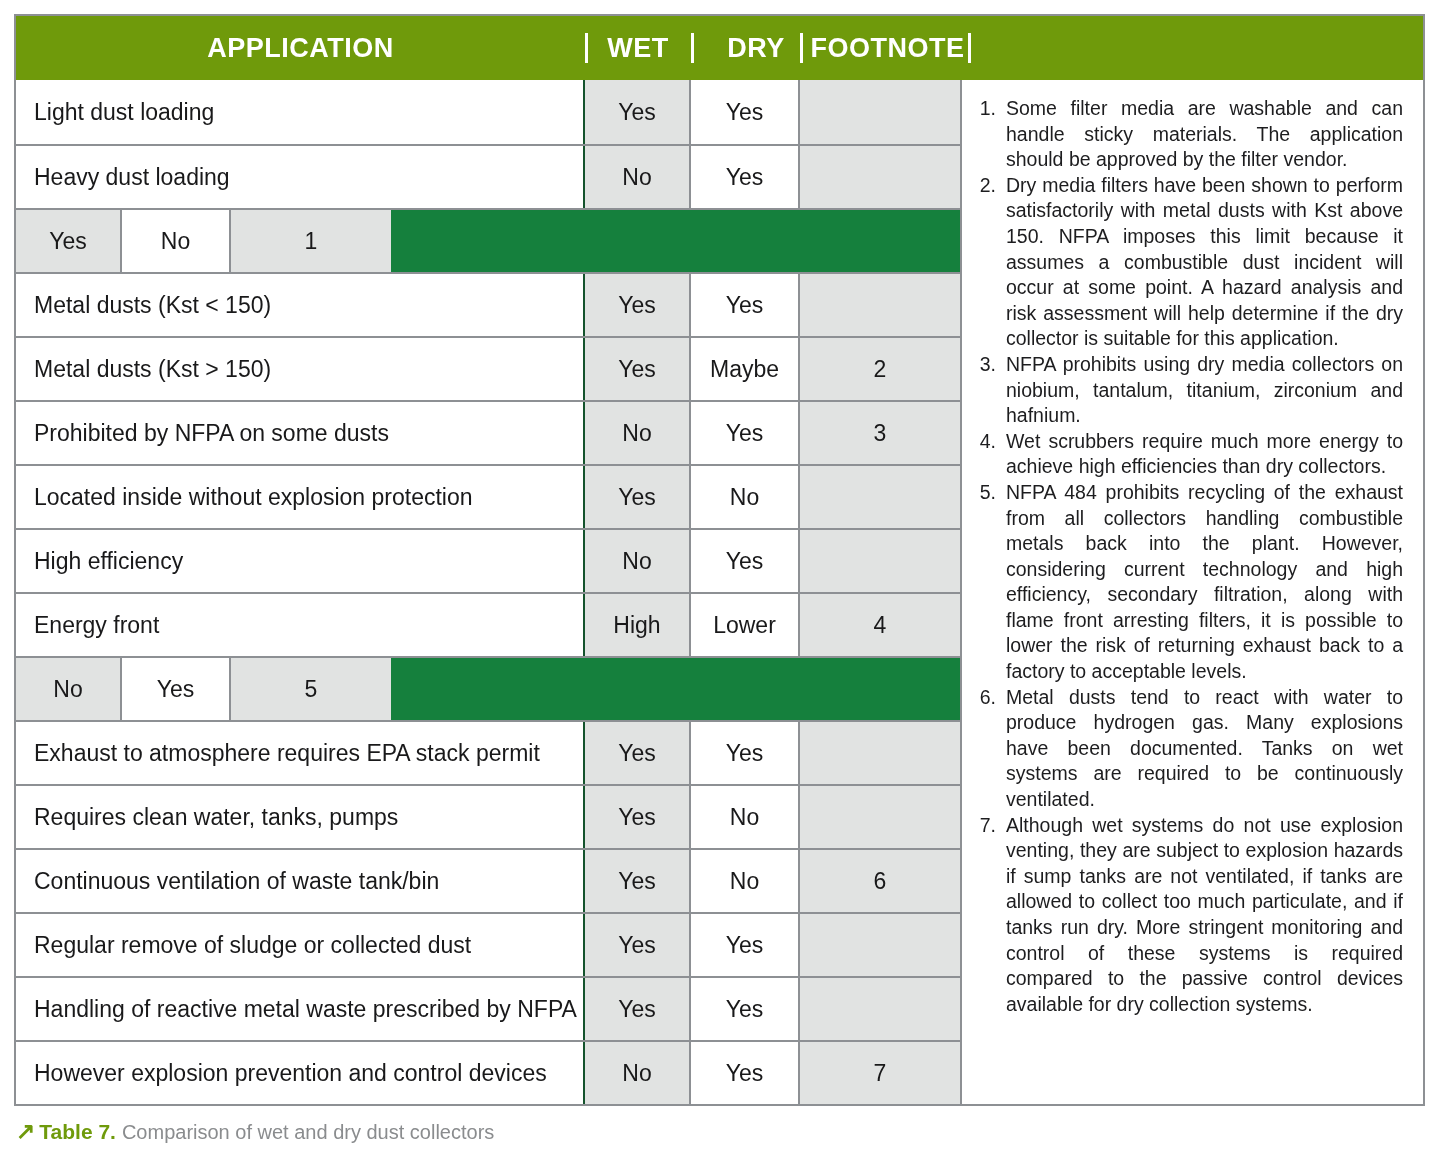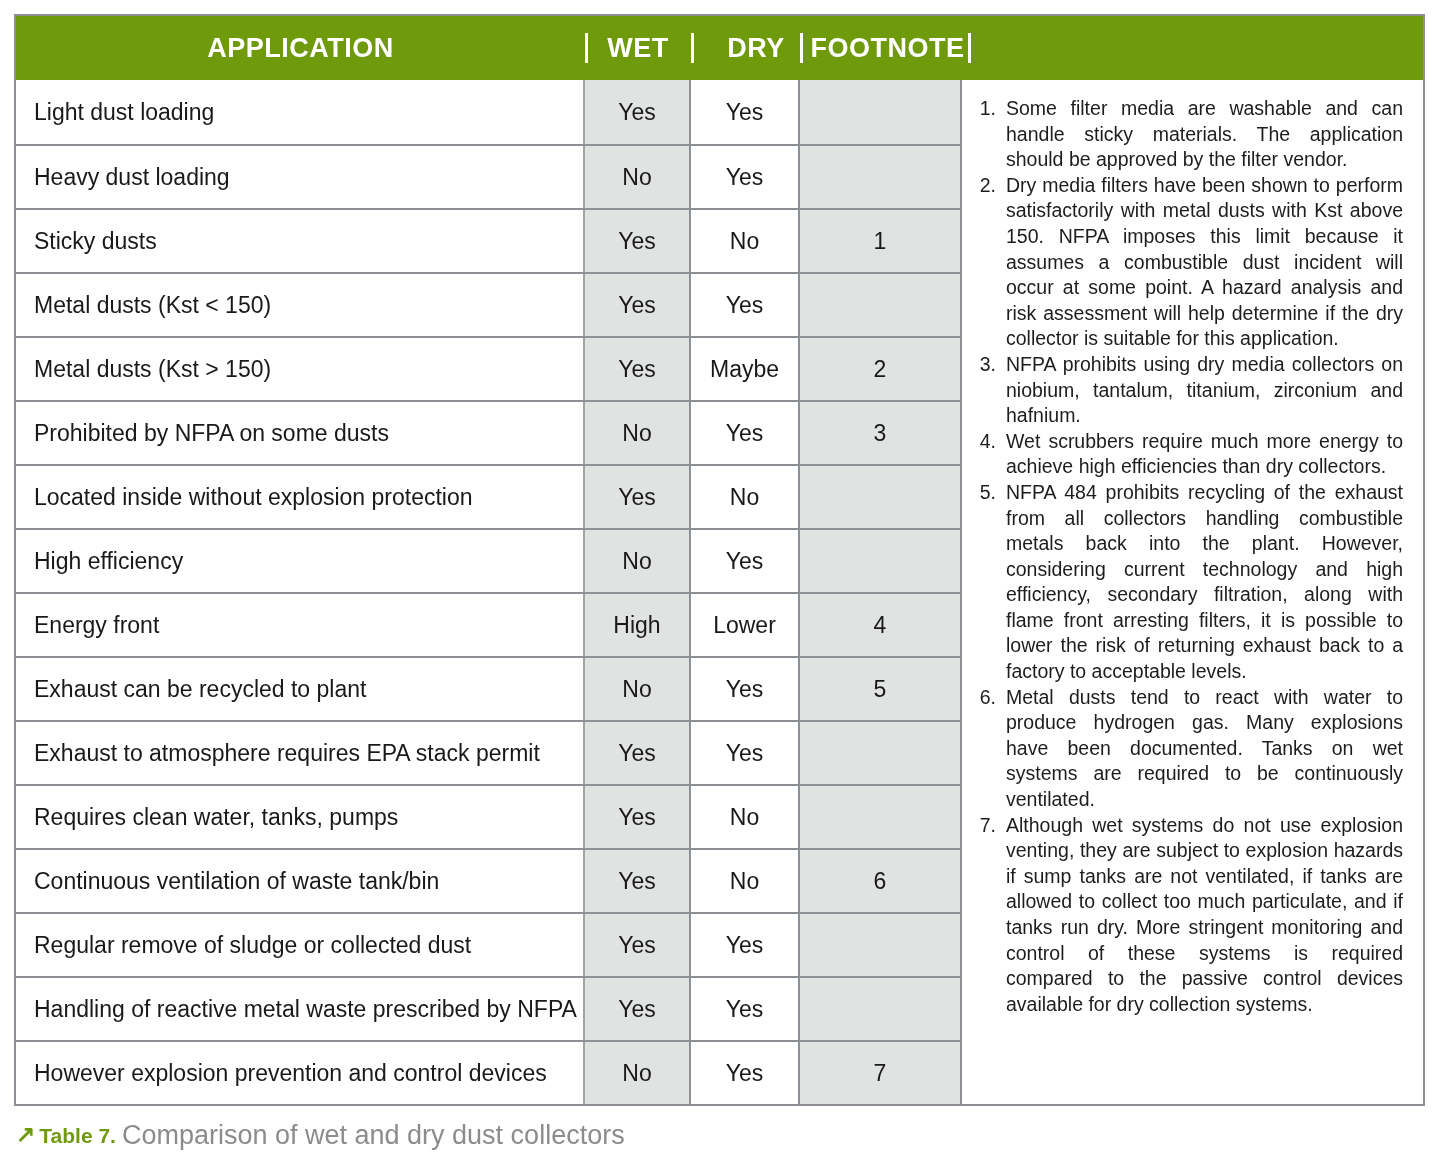--- a/index.html
+++ b/index.html
@@ -93,21 +93,21 @@
     box-sizing: border-box;
     display: flex;
     align-items: center;
     font-size: 23px;
     color: #19191a;
     font-family: "Liberation Sans", sans-serif;
   }
   .c-app {
     width: 569px;
     padding-left: 18px;
-    border-right: 2px solid #a3a3a3;
+    border-right: 2px solid #14532d;
     background: #ffffff;
     justify-content: flex-start;
   }
   .c-wet {
     width: 106px;
     justify-content: center;
     border-right: 2px solid #8d9094;
     background: #e1e3e2;
   }
   .c-dry {
@@ -183,21 +183,21 @@
   }
   .cap-label {
     color: #6f9a0b;
     font-size: 21px;
     font-weight: bold;
     margin-right: 6px;
     font-family: "Liberation Sans", sans-serif;
   }
   .cap-text {
     color: #8a8c8e;
-    font-size: 27px;
+    font-size: 20px;
     font-family: "Liberation Sans", sans-serif;
   }
 </style>
 </head>
 <body>
 
 <div id="root">
 
   <div class="figure">
 
@@ -227,21 +227,20 @@
           <div class="cell c-dry">Yes</div>
           <div class="cell c-foot"></div>
         </div>
         <div class="row">
           <div class="cell c-app">Heavy dust loading</div>
           <div class="cell c-wet">No</div>
           <div class="cell c-dry">Yes</div>
           <div class="cell c-foot"></div>
         </div>
         <div class="row">
-          <div class="cell c-app">Sticky dusts</div>
           <div class="cell c-wet">Yes</div>
           <div class="cell c-dry">No</div>
           <div class="cell c-foot">1</div>
         </div>
         <div class="row">
           <div class="cell c-app">Metal dusts (Kst &lt; 150)</div>
           <div class="cell c-wet">Yes</div>
           <div class="cell c-dry">Yes</div>
           <div class="cell c-foot"></div>
         </div>
@@ -269,21 +268,20 @@
           <div class="cell c-dry">Yes</div>
           <div class="cell c-foot"></div>
         </div>
         <div class="row">
           <div class="cell c-app">Energy front</div>
           <div class="cell c-wet">High</div>
           <div class="cell c-dry">Lower</div>
           <div class="cell c-foot">4</div>
         </div>
         <div class="row">
-          <div class="cell c-app">Exhaust can be recycled to plant</div>
           <div class="cell c-wet">No</div>
           <div class="cell c-dry">Yes</div>
           <div class="cell c-foot">5</div>
         </div>
         <div class="row">
           <div class="cell c-app">Exhaust to atmosphere requires EPA stack permit</div>
           <div class="cell c-wet">Yes</div>
           <div class="cell c-dry">Yes</div>
           <div class="cell c-foot"></div>
         </div>

